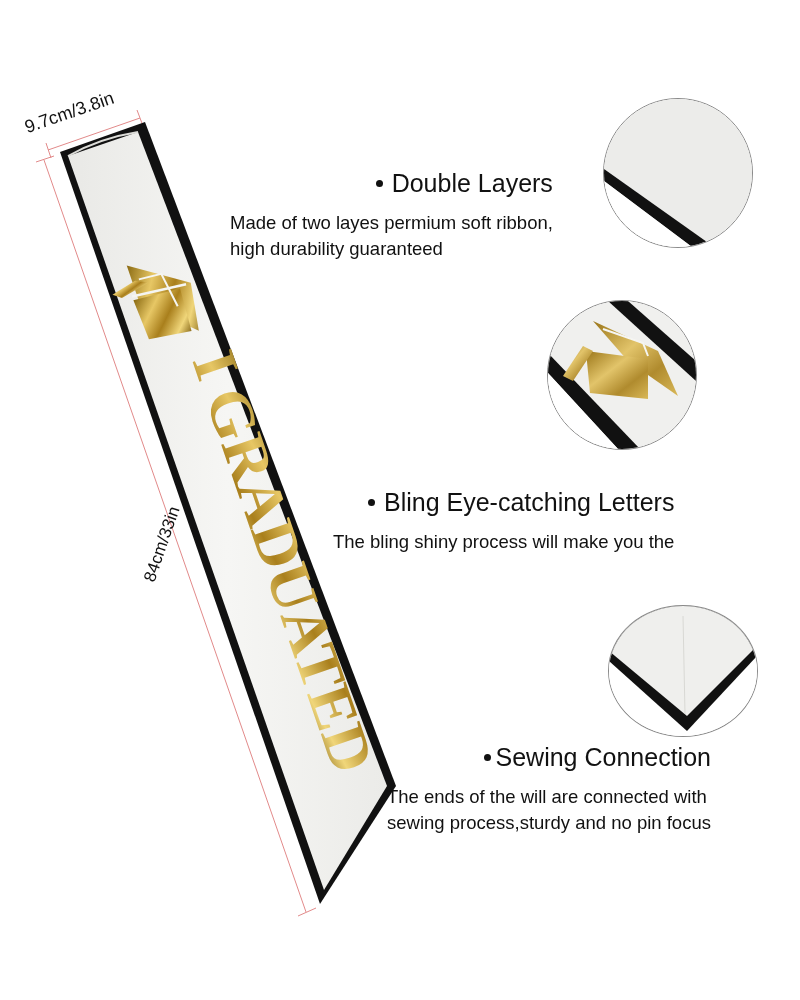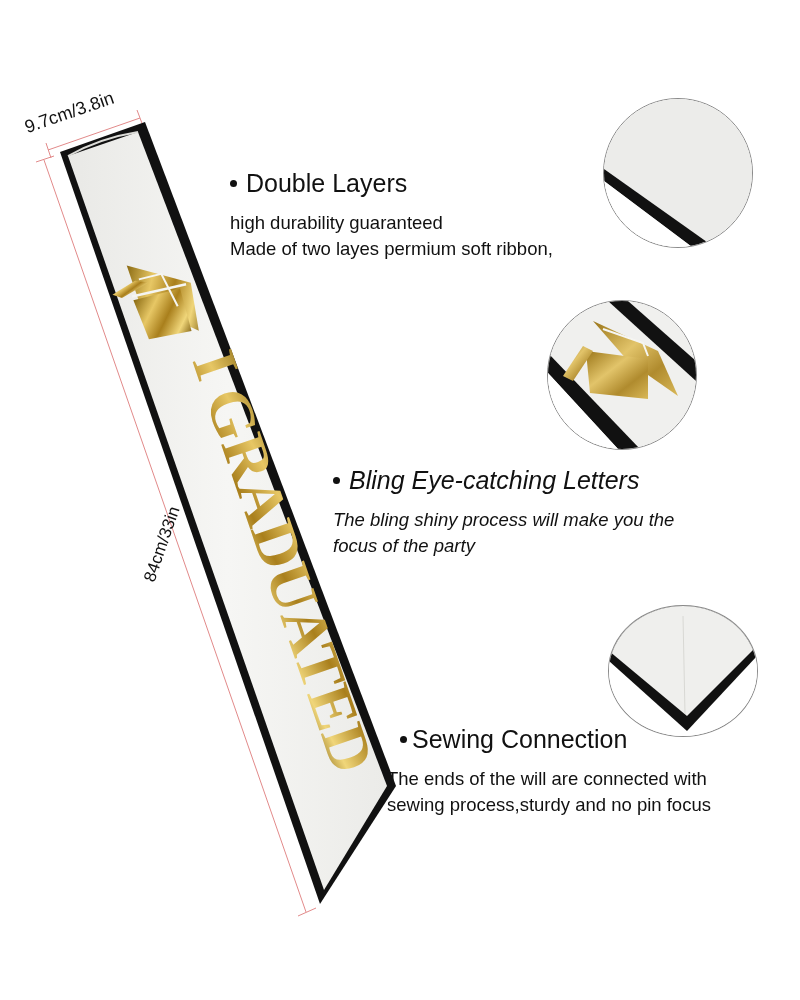--- a/index.html
+++ b/index.html
@@ -1,20 +1,20 @@
 <!DOCTYPE html>
 <html><head>
   <meta charset="utf-8">
   <style>
     html, body { margin: 0; padding: 0; background: #ffffff; }
     body { width: 800px; height: 1000px; position: relative; overflow: hidden;
            font-family: "Liberation Sans", sans-serif; color: #111; }
     .canvas { position: absolute; left: 0; top: 0; width: 800px; height: 1000px; }
     .feature { position: absolute; }
-    .feature .title { font-size: 25px; line-height: 30px; color: #111; white-space: nowrap; }
+    .feature .title { font-size: 25px; line-height: 30px; color: #111; white-space: nowrap; text-align: right; }
     .feature .title .bullet { display: inline-block; width: 7px; height: 7px; border-radius: 50%;
                               background: #111; vertical-align: middle; margin-right: 9px; position: relative; top: -2px; }
     .feature .desc { font-size: 18.5px; line-height: 26px; color: #111; margin-top: 12px; white-space: nowrap; }
     .dim-label { position: absolute; font-size: 17px; color: #111; white-space: nowrap; transform-origin: left top; }
     .circle { position: absolute; border-radius: 50%; border: 1.5px solid #8a8a8a; overflow: hidden; background: #fff; }
     .circle svg { position: absolute; left: 0; top: 0; }
   </style>
 </head>
 <body>
 
@@ -64,36 +64,35 @@
 </svg>
 
 <div class="dim-label" style="left:22px; top:118px; transform: rotate(-19deg); font-size:18px;">9.7cm/3.8in</div>
 <div class="dim-label" style="left:140px; top:578px; transform: rotate(-71deg); font-size:17px;">84cm/33in</div>
 
 <div class="feature" style="left:230px; top:168px;">
   <div class="title">
     <span class="bullet"></span><span>Double Layers</span>
   </div>
   <div class="desc">
+    <div>Made of two layes permium soft ribbon,</div>
     <div>high durability guaranteed</div>
-    <div>Made of two layes permium soft ribbon,</div>
   </div>
 </div>
 
-<div class="feature" style="left:333px; top:465px;font-style:italic;">
+<div class="feature" style="left:333px; top:487px;">
   <div class="title">
     <span class="bullet"></span><span>Bling Eye-catching Letters</span>
   </div>
   <div class="desc">
     <div>The bling shiny process will make you the</div>
-    <div>focus of the party</div>
   </div>
 </div>
 
-<div class="feature" style="left:400px; top:724px;">
+<div class="feature" style="left:400px; top:742px;">
   <div class="title">
     <span class="bullet" style="margin-right:5px;"></span><span>Sewing Connection</span>
   </div>
   <div class="desc" style="margin-left:-13px;">
     <div>The ends of the will are connected with</div>
     <div>sewing process,sturdy and no pin focus</div>
   </div>
 </div>
 
 <div class="circle" style="left:603px; top:98px; width:148px; height:148px;">

